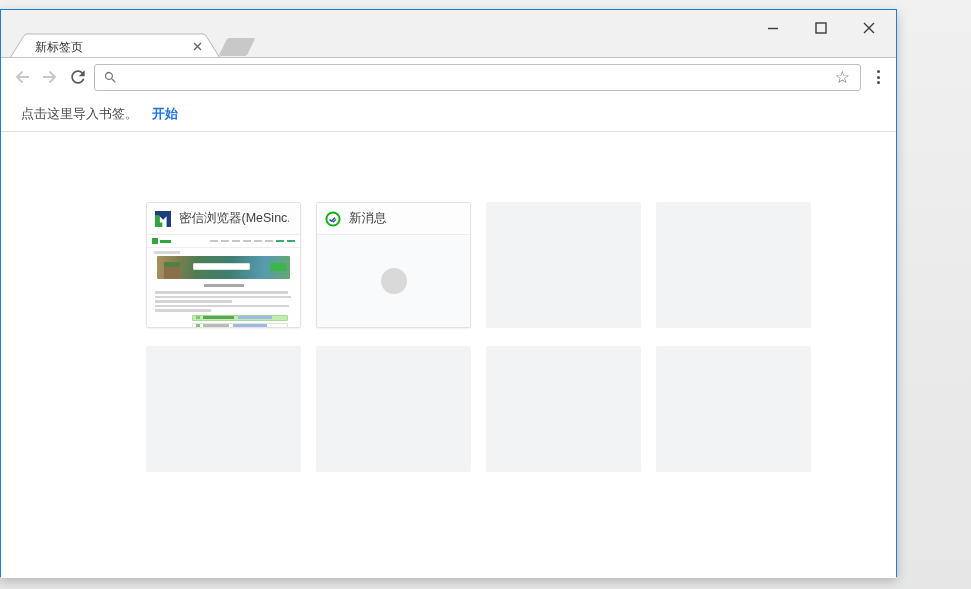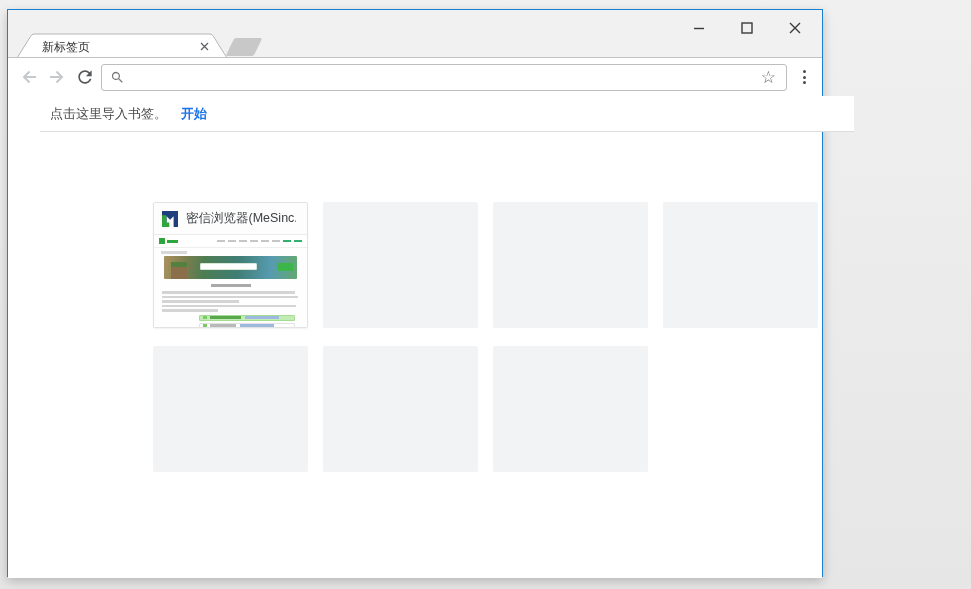--- a/index.html
+++ b/index.html
@@ -1,18 +1,18 @@
 <!DOCTYPE html>
 <html><head>
 <meta charset="utf-8">
 <style>
   html,body{margin:0;padding:0;}
   body{font-family:"Liberation Sans","DejaVu Sans",sans-serif;background:#e9eaea;}
   .screen{position:relative;width:971px;height:589px;background:linear-gradient(#f0f0f0,#e6e6e6);overflow:hidden;}
-  .window{position:absolute;left:7px;top:9px;width:816px;height:568px;background:#fff;
+  .window{position:absolute;left:0;top:9px;width:897px;height:568px;background:#fff;
           border:1px solid #1a80d2;box-shadow:0 4px 10px rgba(0,0,0,.22);box-sizing:border-box;}
   
   .topstrip{position:absolute;left:0;top:0;width:100%;height:47px;background:#f1f1f1;}
   .win-controls{position:absolute;right:12px;top:4px;display:flex;gap:18px;}
   .win-btn{width:30px;height:28px;display:flex;align-items:center;justify-content:center;color:#3b3b3b;cursor:default;background:transparent;border:0;padding:0;}
   
   .tab{position:absolute;left:8px;top:23px;width:212px;height:25px;}
   .tab svg.shape{position:absolute;left:0;top:0;}
   .tab-label{position:absolute;left:26px;top:6px;width:140px;font-size:12px;color:#333;white-space:nowrap;overflow:hidden;}
   .tab-close{position:absolute;left:180px;top:5px;width:16px;height:16px;display:flex;align-items:center;justify-content:center;color:#5f6368;}
@@ -20,21 +20,21 @@
   
   .toolbar{position:absolute;left:0;top:47px;width:100%;height:39px;background:#fff;border-top:1px solid #c3c3c3;box-sizing:border-box;display:flex;align-items:center;}
   .nav-btn{width:28px;height:28px;border:0;background:transparent;padding:0;display:flex;align-items:center;justify-content:center;}
   .nav-btn:first-child{margin-left:7px;}
   .addressbar{flex:1;height:27px;margin-left:2px;margin-right:0;background:#fff;border:1px solid #bdbdbd;border-radius:3px;display:flex;align-items:center;box-sizing:border-box;}
   .addressbar input{flex:1;border:0;outline:none;font-size:13px;font-family:inherit;color:#333;background:transparent;margin-left:6px;}
   .star-btn{margin-right:8px;border:0;background:transparent;font-size:17px;color:#6b6b6b;line-height:1;padding:0 2px;}
   .menu-btn{width:35px;height:28px;border:0;background:transparent;display:flex;flex-direction:column;align-items:center;justify-content:center;gap:2.5px;}
   .menu-btn i{width:3px;height:3px;border-radius:50%;background:#4a4a4a;}
   
-  .infobar{position:absolute;left:0;top:86px;width:100%;height:36px;background:#fff;border-bottom:1px solid #dedede;box-sizing:border-box;display:flex;align-items:center;padding-left:10px;font-size:13px;color:#4a4a4a;margin-left:32px;}
+  .infobar{position:absolute;left:0;top:86px;width:100%;height:36px;background:#fff;border-bottom:1px solid #dedede;box-sizing:border-box;display:flex;align-items:center;padding-left:20px;font-size:13px;color:#4a4a4a;}
   .infobar a{color:#1a73e8;text-decoration:none;margin-left:14px;font-weight:bold;}
   
   .content{position:absolute;left:0;top:122px;width:100%;height:446px;background:#fff;}
   .grid{position:absolute;left:145px;top:70px;display:grid;grid-template-columns:repeat(4,155px);grid-auto-rows:126px;column-gap:15px;row-gap:18px;}
   .tile{box-sizing:border-box;border-radius:2px;overflow:hidden;}
   .tile.real{background:#fff;border:1px solid #e2e2e2;box-shadow:0 1px 2px rgba(0,0,0,.06);cursor:pointer;}
   .tile.empty{background:#f2f3f4;}
   .tile-head{height:31px;background:#fdfdfd;border-bottom:1px solid #ececec;display:flex;align-items:center;padding-left:8px;}
   .tile-title{margin-left:8px;font-size:12.5px;color:#3c4043;white-space:nowrap;overflow:hidden;width:110px;}
   .tile-body{position:relative;height:92px;}
@@ -193,20 +193,33 @@
                     <span class="t-dot"></span>
                     <span class="t-b1"></span>
                     <span class="t-b2"></span>
                   </div>
 
               </div>
             </div>
           </div>
         </div>
 
+        <div class="tile real">
+          <div class="tile-head">
+            <svg width="16" height="16" viewBox="0 0 16 16">
+              <circle cx="8" cy="8" r="6.6" fill="#ffffff" stroke="#12b012" stroke-width="2"></circle>
+              <path d="M4.6 8.4 l1.9 1.8 3.6-3.6" fill="none" stroke="#2b57a8" stroke-width="1.5"></path>
+              <path d="M7.6 10.2 l0.9 0.8 2.6-2.6" fill="none" stroke="#2b57a8" stroke-width="1.1"></path>
+            </svg>
+            <span class="tile-title">新消息</span>
+          </div>
+          <div class="tile-body msg">
+            <div class="dot-circle"></div>
+          </div>
+        </div>
 
         <div class="tile empty"></div>
         <div class="tile empty"></div>
         <div class="tile empty"></div>
         <div class="tile empty"></div>
         <div class="tile empty"></div>
         <div class="tile empty"></div>
 
       </div>
     </div>

